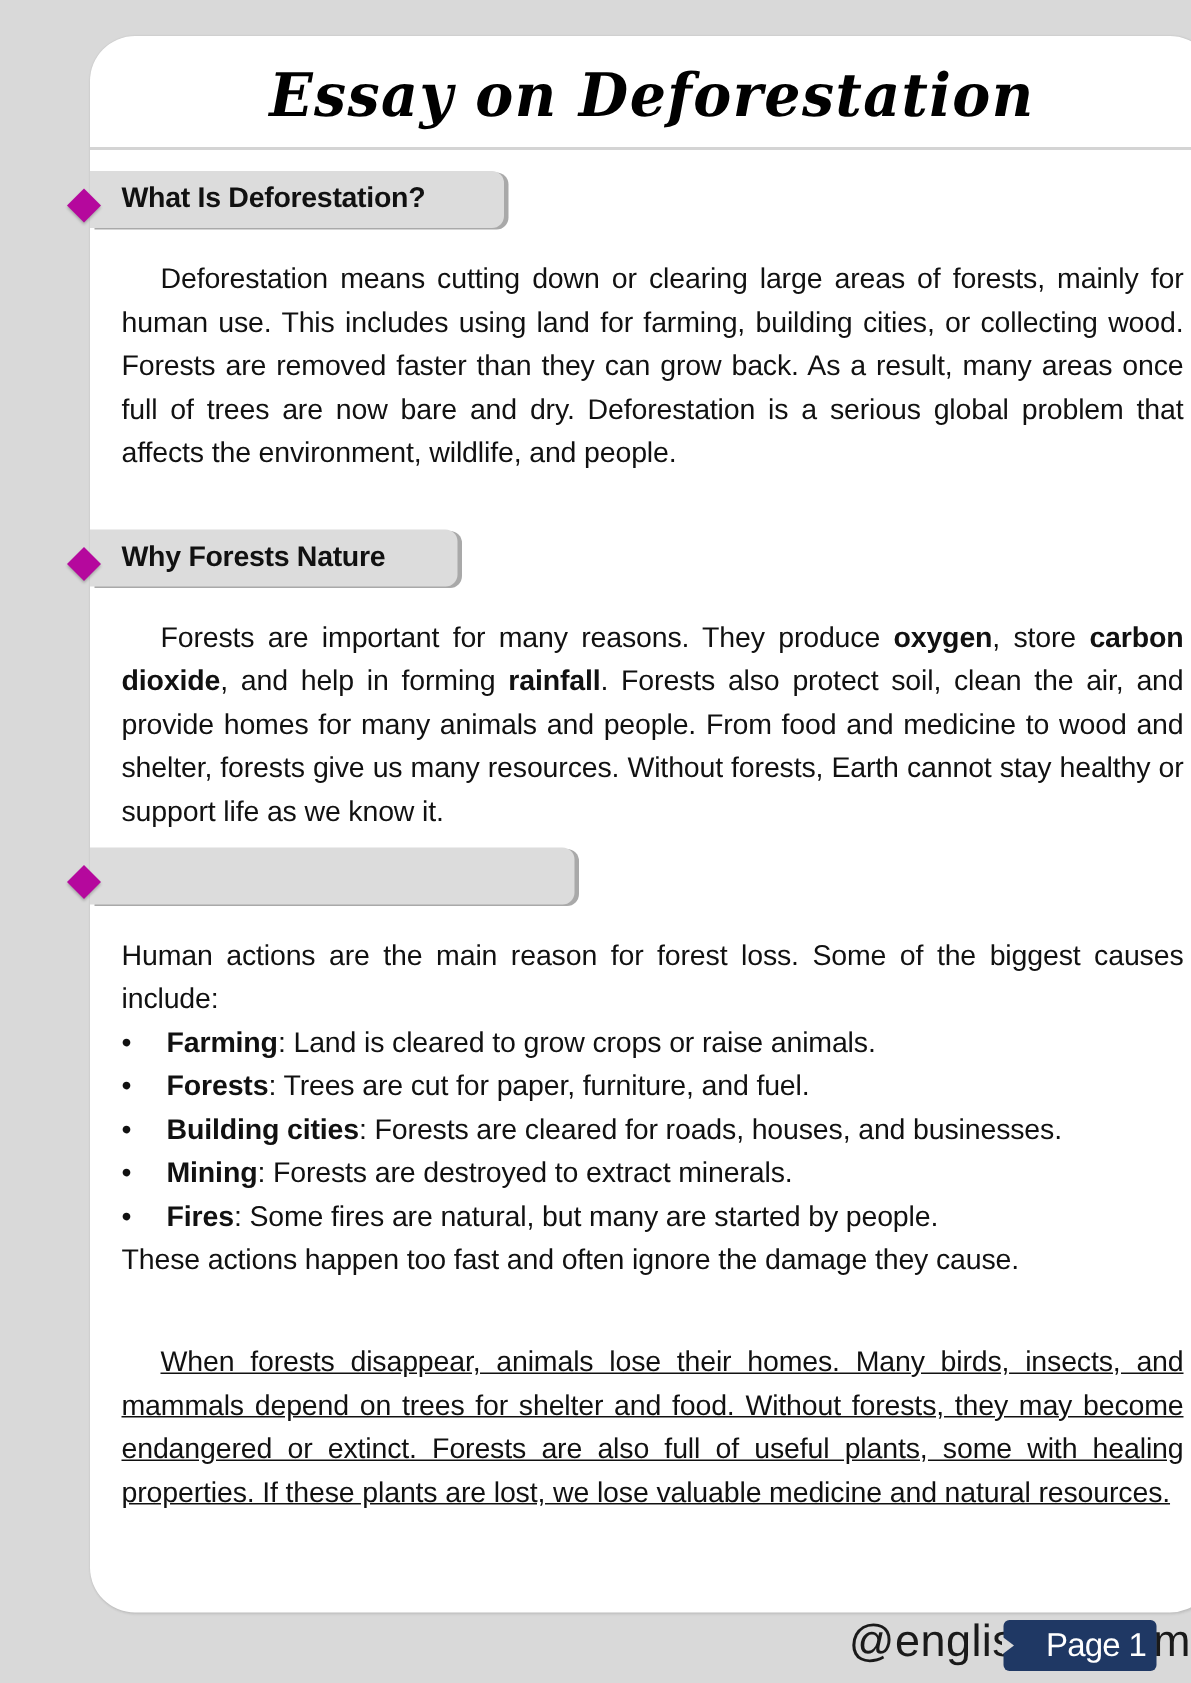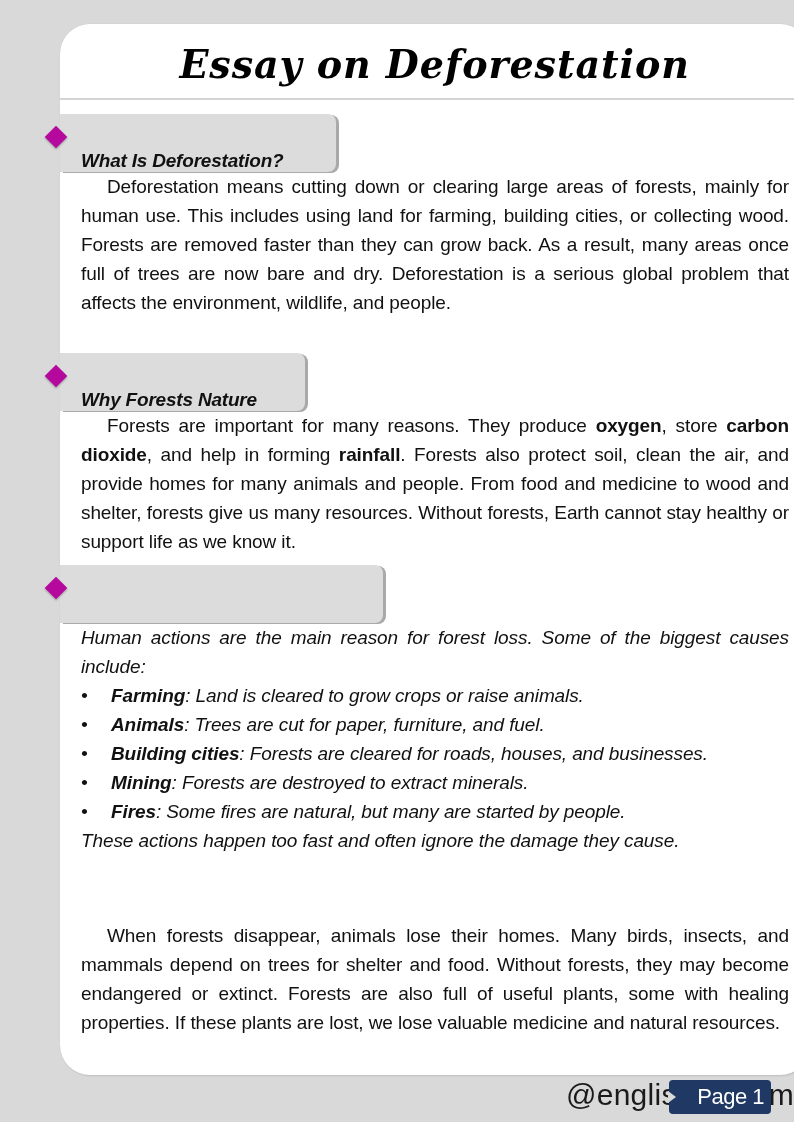--- a/index.html
+++ b/index.html
@@ -37,27 +37,26 @@
       font-style: italic;
       font-size: 40px;
       letter-spacing: 1px;
       color: #000;
       transform: scaleX(0.95);
       padding-top: 4px;
     }
     .section-header {
       position: absolute;
       left: 0;
-      height: 58px;
+      height: 38px;
       background: #dcdcdc;
       border-radius: 0 8px 8px 0;
       box-shadow: 3px 1px 0 #a9a9a9;
       display: flex;
-      align-items: flex-end;
-      font-style: italic;
+      align-items: center;
     }
     .section-header .label {
       font-family: "Liberation Sans", sans-serif;
       font-weight: bold;
       font-size: 19px;
       color: #111;
       padding-left: 21px;
       letter-spacing: -0.2px;
       white-space: nowrap;
     }
@@ -149,32 +148,32 @@
 
   <div class="section-header" style="top:329px; width:245px;">
     <span class="diamond"></span>
     <span class="label">Why Forests Nature</span>
   </div>
   <p class="para indent" style="top:387px;"><span>Forests are important for many reasons. They produce </span><b>oxygen</b><span>, store </span><b>carbon dioxide</b><span>, and help in forming </span><b>rainfall</b><span>. Forests also protect soil, clean the air, and provide homes for many animals and people. From food and medicine to wood and shelter, forests give us many resources. Without forests, Earth cannot stay healthy or support life as we know it.</span></p>
 
   <div class="section-header" style="top:541px; width:323px;">
     <span class="diamond"></span>
   </div>
-  <div class="para" style="top:599px;font-style:italic;">
+  <div class="para" style="top:599px;">
     <p>Human actions are the main reason for forest loss. Some of the biggest causes include:</p>
     <ul class="bullets">
       <li><span class="dot">•</span><b>Farming</b><span>: Land is cleared to grow crops or raise animals.</span></li>
-      <li><span class="dot">•</span><b>Animals</b><span>: Trees are cut for paper, furniture, and fuel.</span></li>
+      <li><span class="dot">•</span><b>Forests</b><span>: Trees are cut for paper, furniture, and fuel.</span></li>
       <li><span class="dot">•</span><b>Building cities</b><span>: Forests are cleared for roads, houses, and businesses.</span></li>
       <li><span class="dot">•</span><b>Mining</b><span>: Forests are destroyed to extract minerals.</span></li>
       <li><span class="dot">•</span><b>Fires</b><span>: Some fires are natural, but many are started by people.</span></li>
     </ul>
     <p>These actions happen too fast and often ignore the damage they cause.</p>
   </div>
 
-  <p class="para indent" style="top:897px;">When forests disappear, animals lose their homes. Many birds, insects, and mammals depend on trees for shelter and food. Without forests, they may become endangered or extinct. Forests are also full of useful plants, some with healing properties. If these plants are lost, we lose valuable medicine and natural resources.</p>
+  <p class="para indent" style="top:870px;text-decoration:underline;">When forests disappear, animals lose their homes. Many birds, insects, and mammals depend on trees for shelter and food. Without forests, they may become endangered or extinct. Forests are also full of useful plants, some with healing properties. If these plants are lost, we lose valuable medicine and natural resources.</p>
 </div>
 
 <div class="footer-site">@englishan.com</div>
 <div class="page-badge">
   <span class="notch"></span>
   <span>Page 1</span>
 </div>
 
 </body></html>

